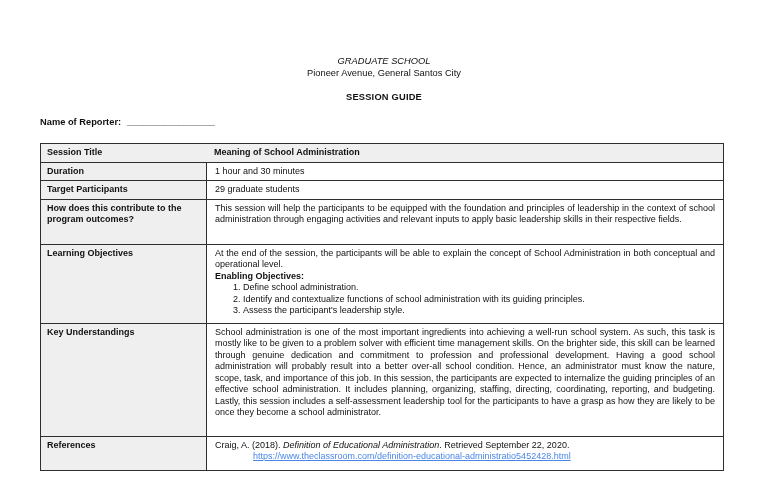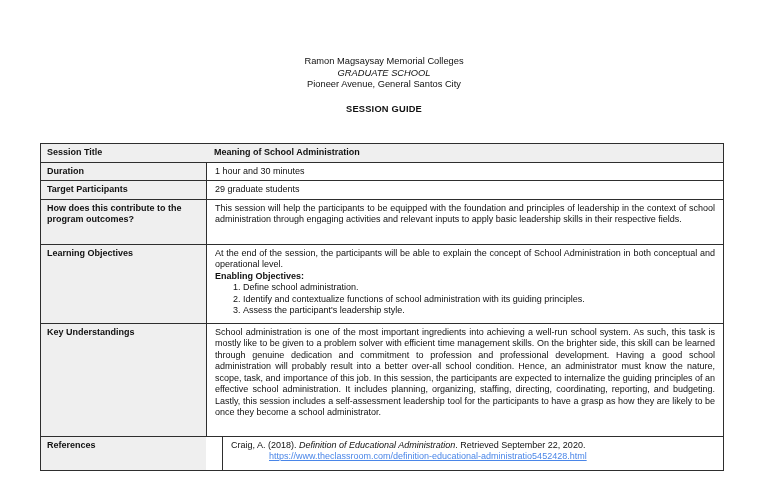--- a/index.html
+++ b/index.html
@@ -54,45 +54,47 @@
     line-height: 11.5px;
     background: #ffffff;
   }
   .header-row .sg-label { border: none; }
   .header-row .sg-value { border-left: none; background: #efefef; font-weight: bold; }
   .r-title  { min-height: 17px; }
   .r-small  { min-height: 18px; }
   .r-outcomes { min-height: 45px; }
   .r-objectives { min-height: 79px; }
   .r-keyund { min-height: 113px; }
-  .r-refs { min-height: 34px; gap: 16px; }
+  .r-refs { min-height: 34px; }
   .justify { text-align: justify; }
   .bold { font-weight: bold; }
   .obj-list {
     list-style-position: outside;
     margin: 0 0 0 0;
     padding-left: 28px;
   }
   .obj-list li { line-height: 11.5px; }
   .ref-link-line { padding-left: 38px; }
   .ref-title { font-style: italic; }
   a.doc-link { color: #4a86e8; text-decoration: underline; cursor: pointer; }
 </style>
 </head>
 <body>
 
 <div class="page">
 
   <div class="doc-header">
-    <div>Ramon Magsaysay Memorial Colleges</div>
     <div class="school-name">GRADUATE SCHOOL</div>
     <div>Pioneer Avenue, General Santos City</div>
     <div class="doc-title">SESSION GUIDE</div>
   </div>
 
+  <div class="reporter-line">
+    <span>Name of Reporter:</span><span class="reporter-blank">_________________</span>
+  </div>
 
   <div class="sg-table">
 
     <div class="sg-row header-row r-title">
       <div class="sg-label">Session Title</div>
       <div class="sg-value">Meaning of School Administration</div>
     </div>
 
     <div class="sg-row r-small">
       <div class="sg-label">Duration</div>

